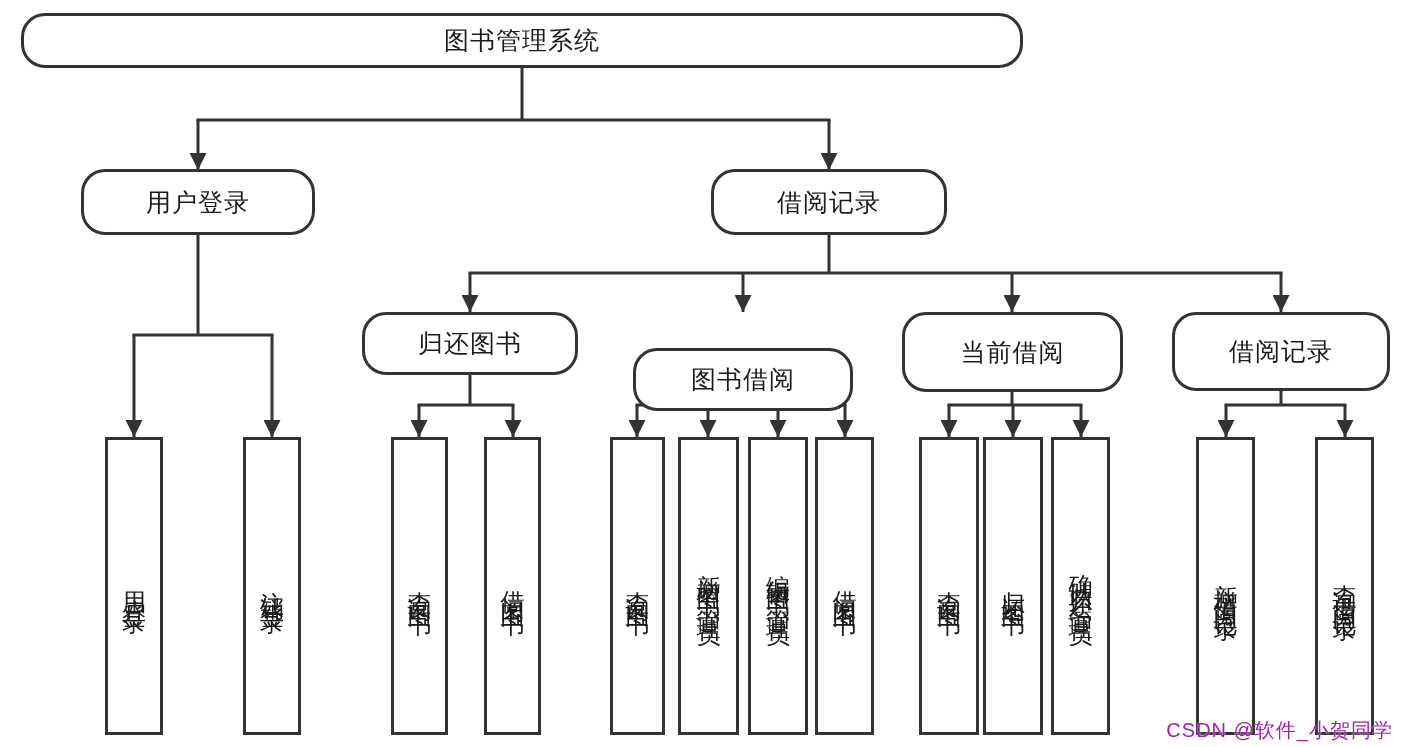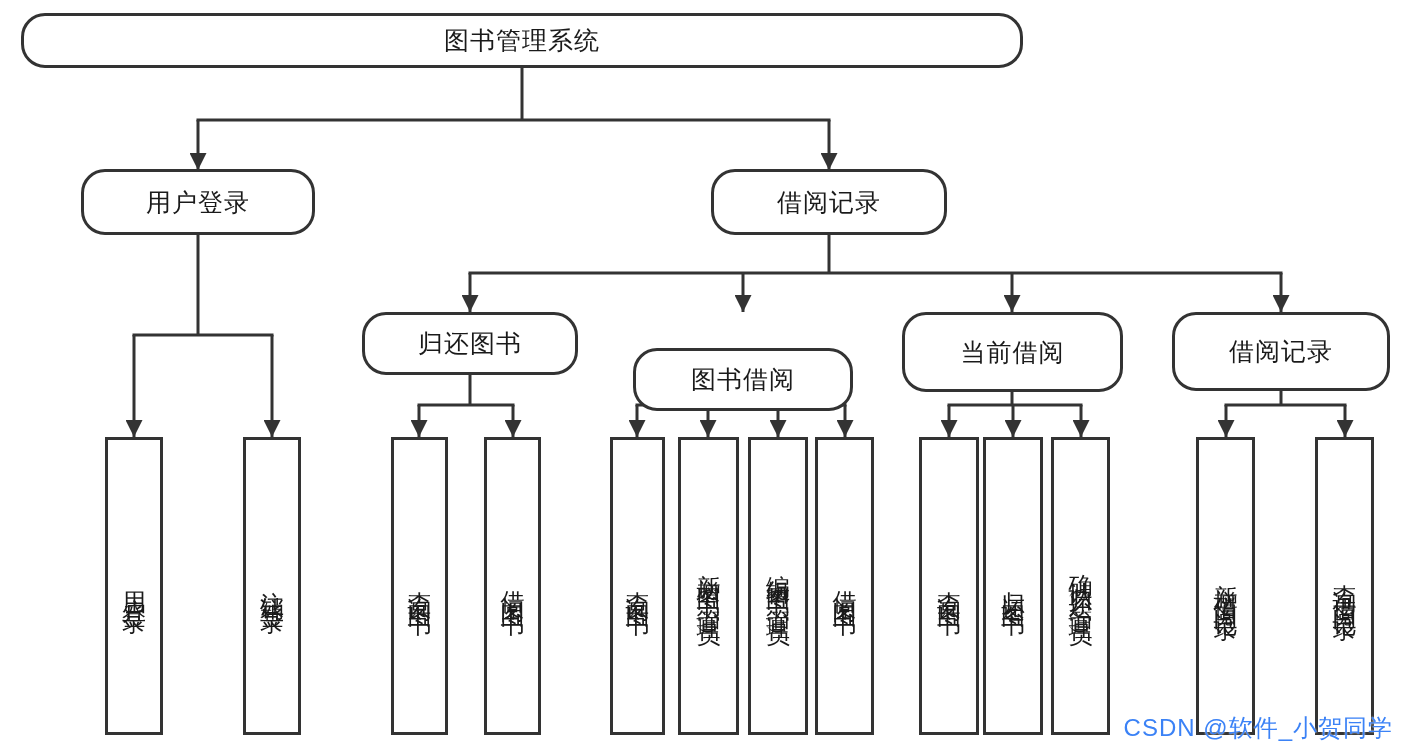--- a/index.html
+++ b/index.html
@@ -47,23 +47,23 @@
     text-orientation: mixed;
     font-size: 24px;
     line-height: 1;
     letter-spacing: 7px;
     color: #1a1a1a;
   }
   .watermark {
     position: absolute;
     right: 12px;
     bottom: 3px;
-    font-size: 24px;
+    font-size: 20px;
     letter-spacing: 1px;
-    color: #3b82f6;
+    color: #a21caf;
     text-shadow: 0 0 2px #ffffff;
     z-index: 3;
     white-space: nowrap;
   }
 </style>
 </head>
 <body>
 
 <div id="canvas">
 

